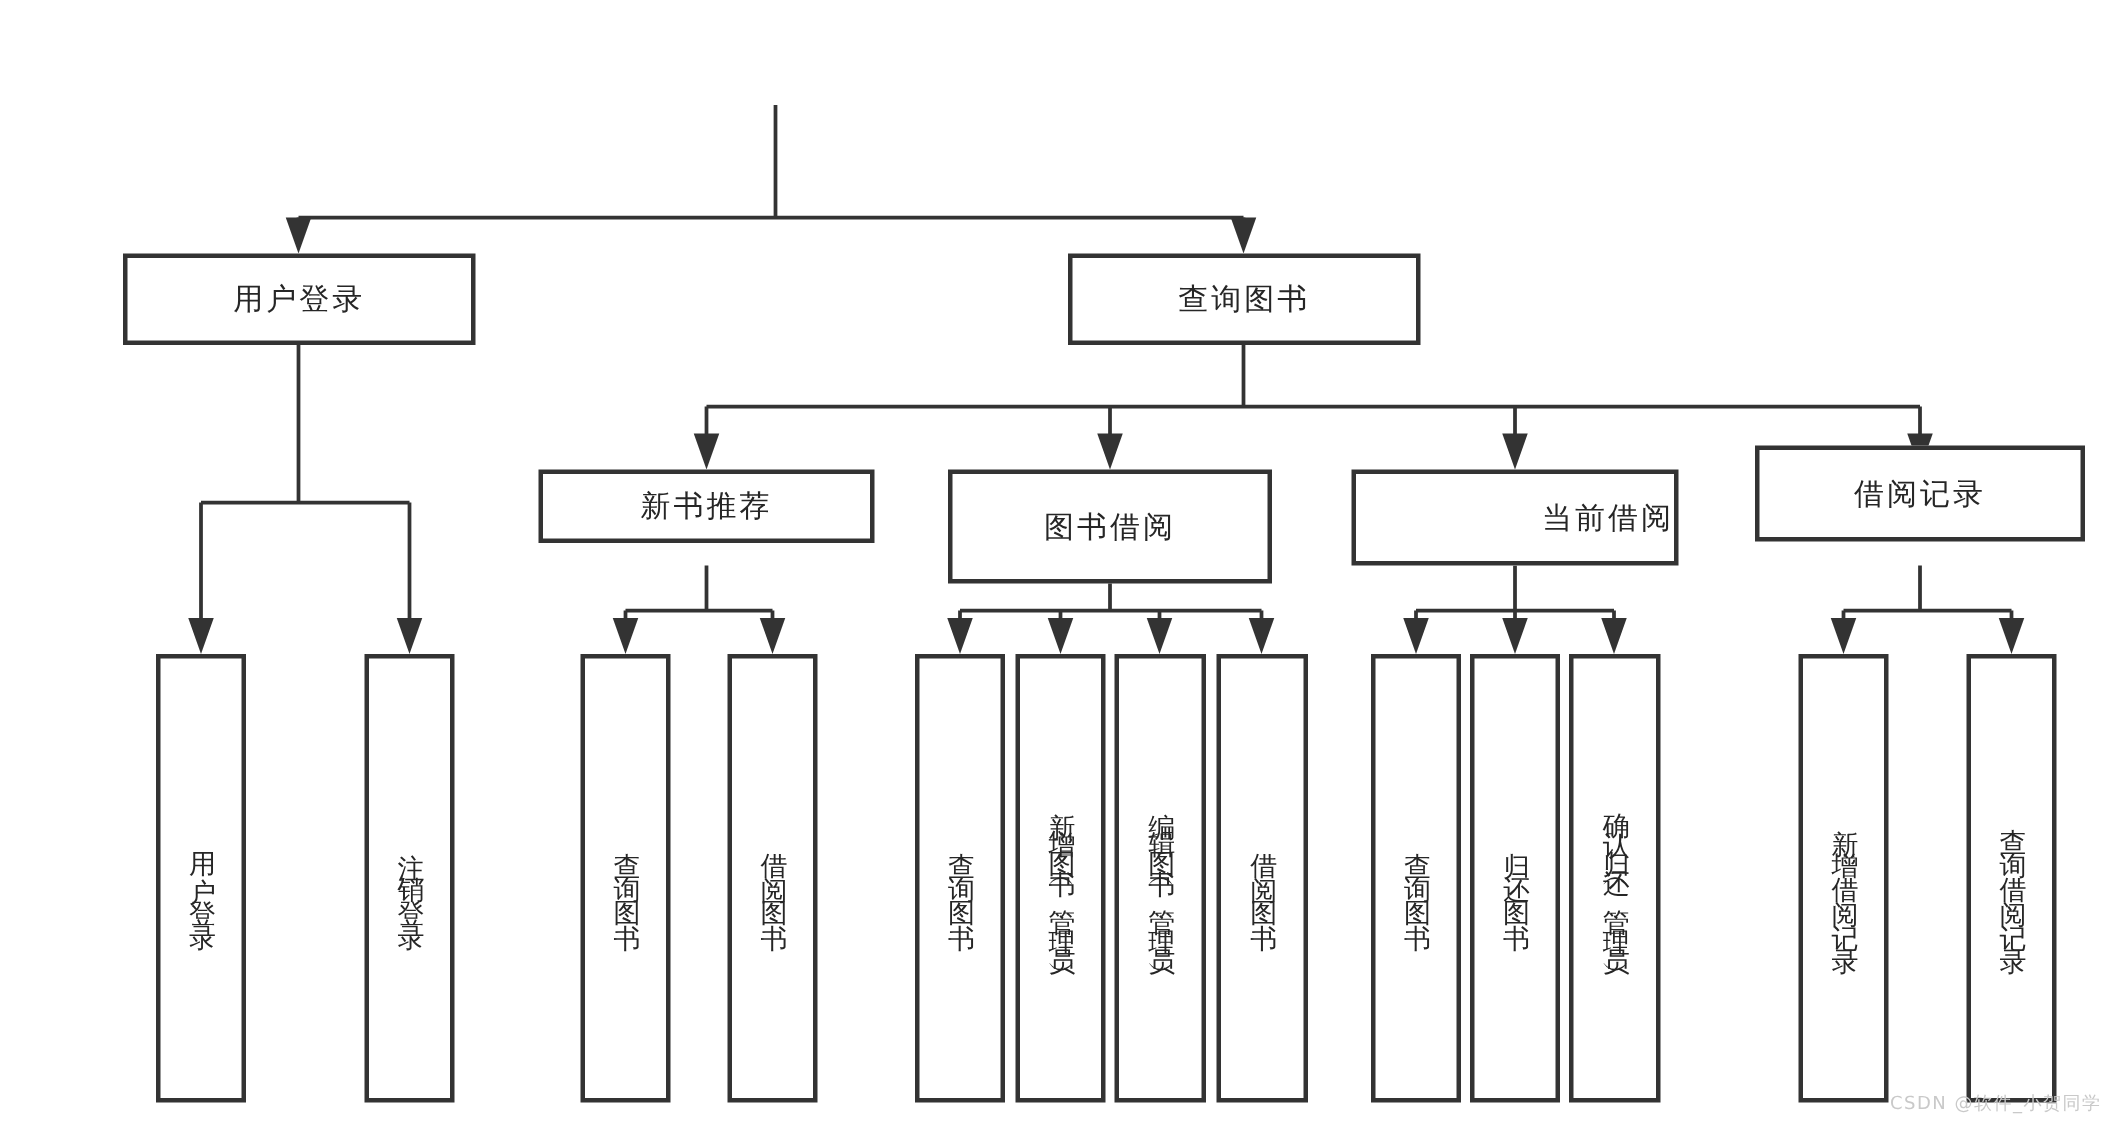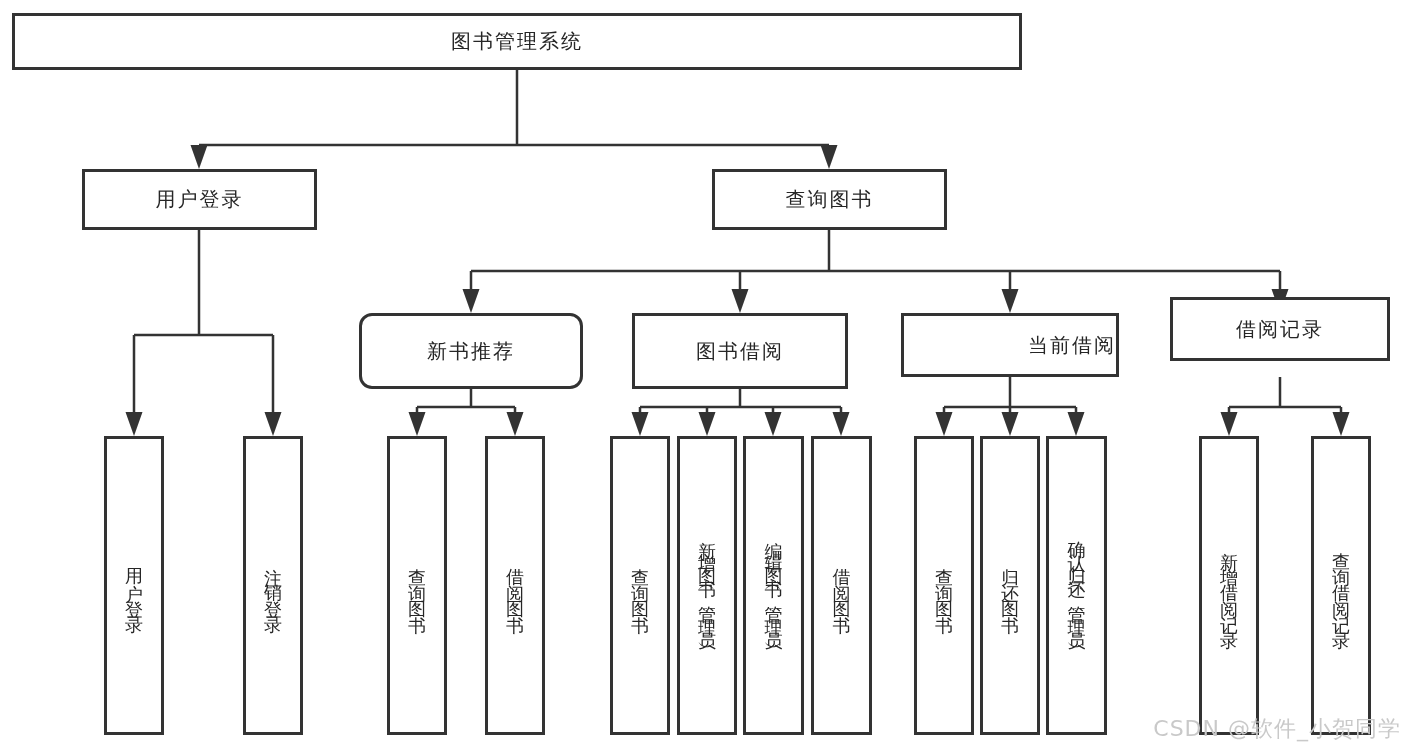--- a/index.html
+++ b/index.html
@@ -35,21 +35,21 @@
     text-orientation: mixed;
     letter-spacing: 16px;
     line-height: 1;
     white-space: nowrap;
   }
   .watermark {
     position: absolute;
     right: 4px;
     bottom: 3px;
     z-index: 3;
-    font-size: 22px;
+    font-size: 12px;
     color: #c9c9c9;
     letter-spacing: 1px;
     white-space: nowrap;
   }
 </style>
 </head>
 <body>
 
 <div class="canvas">
 
@@ -89,32 +89,29 @@
       <polygon points="764.5,412 781.5,412 773,436"></polygon>
       <polygon points="832.5,412 849.5,412 841,436"></polygon>
       <polygon points="935.5,412 952.5,412 944,436"></polygon>
       <polygon points="1001.5,412 1018.5,412 1010,436"></polygon>
       <polygon points="1067.5,412 1084.5,412 1076,436"></polygon>
       <polygon points="1220.5,412 1237.5,412 1229,436"></polygon>
       <polygon points="1332.5,412 1349.5,412 1341,436"></polygon>
     </g>
   </svg>
 
-  <div class="box hbox" style="left:12px; top:13px; width:1010px; height:57px;">
-    <span>图书管理系统</span>
-  </div>
 
   <div class="box hbox" style="left:82px; top:169px; width:235px; height:61px;">
     <span>用户登录</span>
   </div>
   <div class="box hbox" style="left:712px; top:169px; width:235px; height:61px;">
     <span>查询图书</span>
   </div>
 
-  <div class="box hbox" style="left:359px; top:313px; width:224px; height:76px;border-radius:13px;">
+  <div class="box hbox" style="left:359px; top:313px; width:224px; height:49px;">
     <span>新书推荐</span>
   </div>
   <div class="box hbox" style="left:632px; top:313px; width:216px; height:76px;">
     <span>图书借阅</span>
   </div>
   <div class="box hbox" style="left:901px; top:313px; width:218px; height:64px;justify-content:flex-end;">
     <span>当前借阅</span>
   </div>
   <div class="box hbox" style="left:1170px; top:297px; width:220px; height:64px;">
     <span>借阅记录</span>

